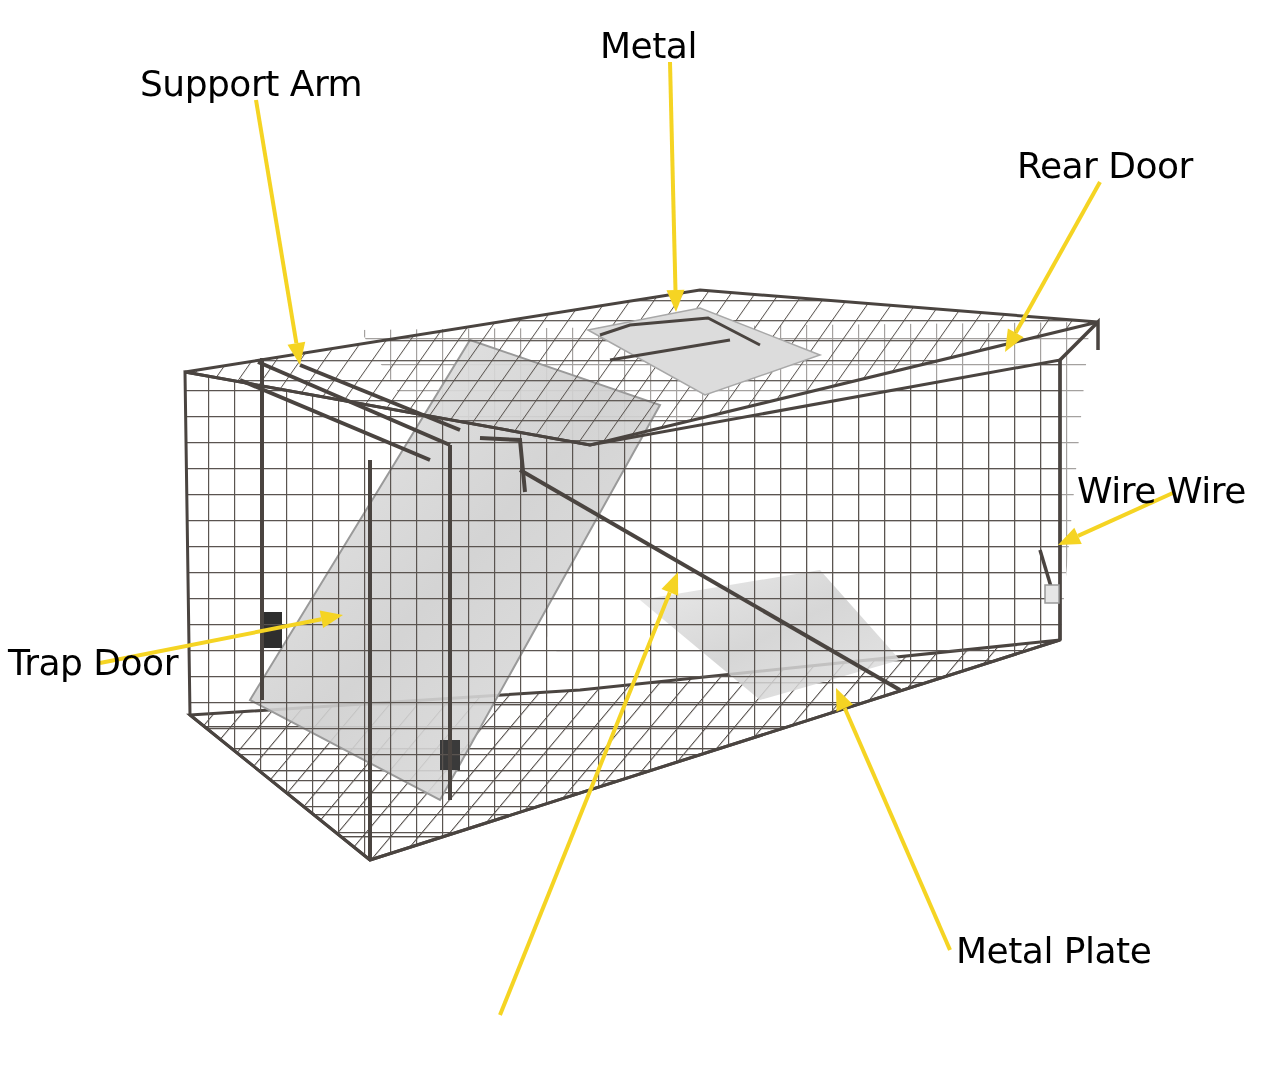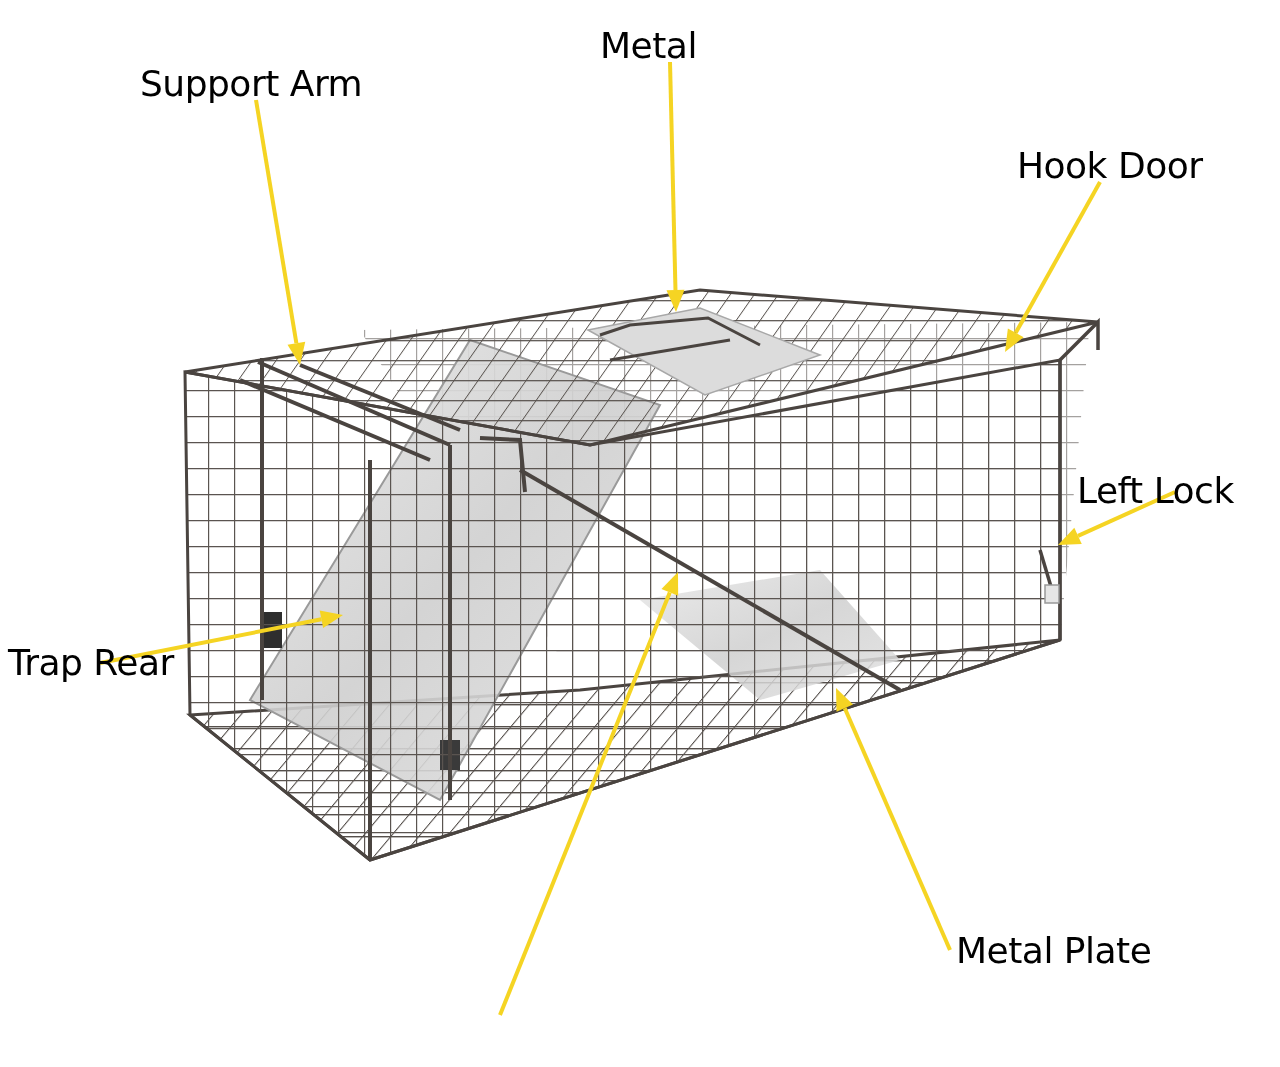--- a/index.html
+++ b/index.html
@@ -108,17 +108,17 @@
         <polygon points="343,615 323.16111543544514,628.0926948805151 319.67295990761136,610.4339075208565" fill="#f5d423"></polygon>
         <line x1="500" y1="1015" x2="669.7976352150789" y2="592.413750560225" stroke="#f5d423" stroke-width="4"></line>
         <polygon points="678,572 678.1487149897164,595.7692634267837 661.4465554404414,589.0582376936663" fill="#f5d423"></polygon>
         <line x1="950" y1="950" x2="844.7776050166611" y2="708.1730922312739" stroke="#f5d423" stroke-width="4"></line>
         <polygon points="836,688 853.0302336567278,704.582253815367 836.5249763765945,711.7639306471808" fill="#f5d423"></polygon>
       </g>
   </svg>
 
   <div class="label" style="left:140px; top:66px;">Support Arm</div>
   <div class="label" style="left:600px; top:28px;">Metal</div>
-  <div class="label" style="left:1017px; top:148px;">Hook Door</div>
-  <div class="label" style="left:1077px; top:473px;">Left Lock</div>
-  <div class="label" style="left:8px; top:645px;">Trap Rear</div>
+  <div class="label" style="left:1017px; top:148px;">Rear Door</div>
+  <div class="label" style="left:1077px; top:473px;">Wire Wire</div>
+  <div class="label" style="left:8px; top:645px;">Trap Door</div>
   <div class="label" style="left:956px; top:933px;">Metal Plate</div>
 </div>
 
 </body></html>

